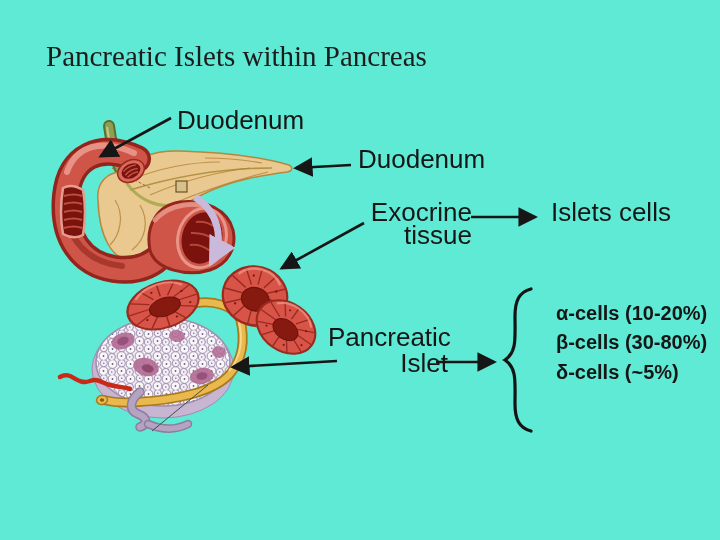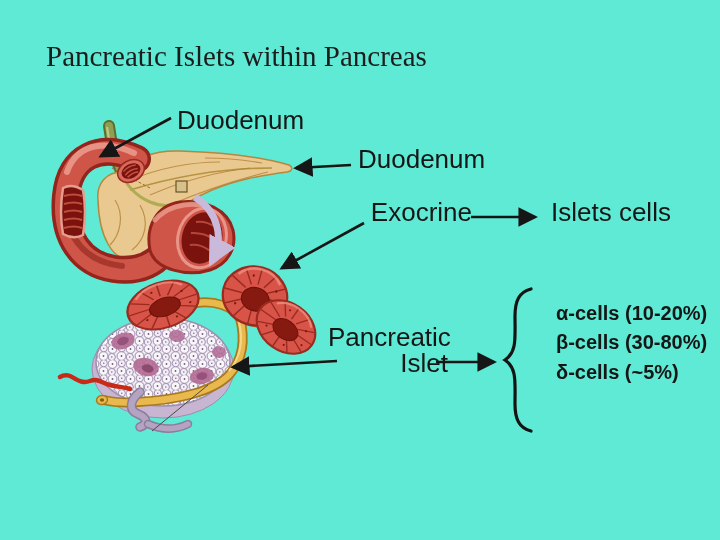--- a/index.html
+++ b/index.html
@@ -219,20 +219,21 @@
     <path d="M 531,289 C 519,292 515,301 515,316 C 515,338 517,352 505,360
              C 517,368 515,382 515,404 C 515,419 519,428 531,431" stroke="#141414" stroke-width="3.2" fill="none" stroke-linecap="round"></path>
   </svg>
 
   <div class="lbl" style="left:177px;top:109px">Duodenum</div>
 
   <div class="lbl" style="left:358px;top:148px">Duodenum</div>
 
   <div class="lbl center" style="left:362px;top:201px;width:110px">
     <div>Exocrine</div>
+    <div>tissue</div>
   </div>
 
   <div class="lbl" style="left:551px;top:201px">Islets cells</div>
 
   <div class="lbl center" style="left:328px;top:324px;width:120px;line-height:26px">
     <div>Pancreatic</div>
     <div>Islet</div>
   </div>
 
   <div class="cell-line" style="top:302px">α-cells (10-20%)</div>

